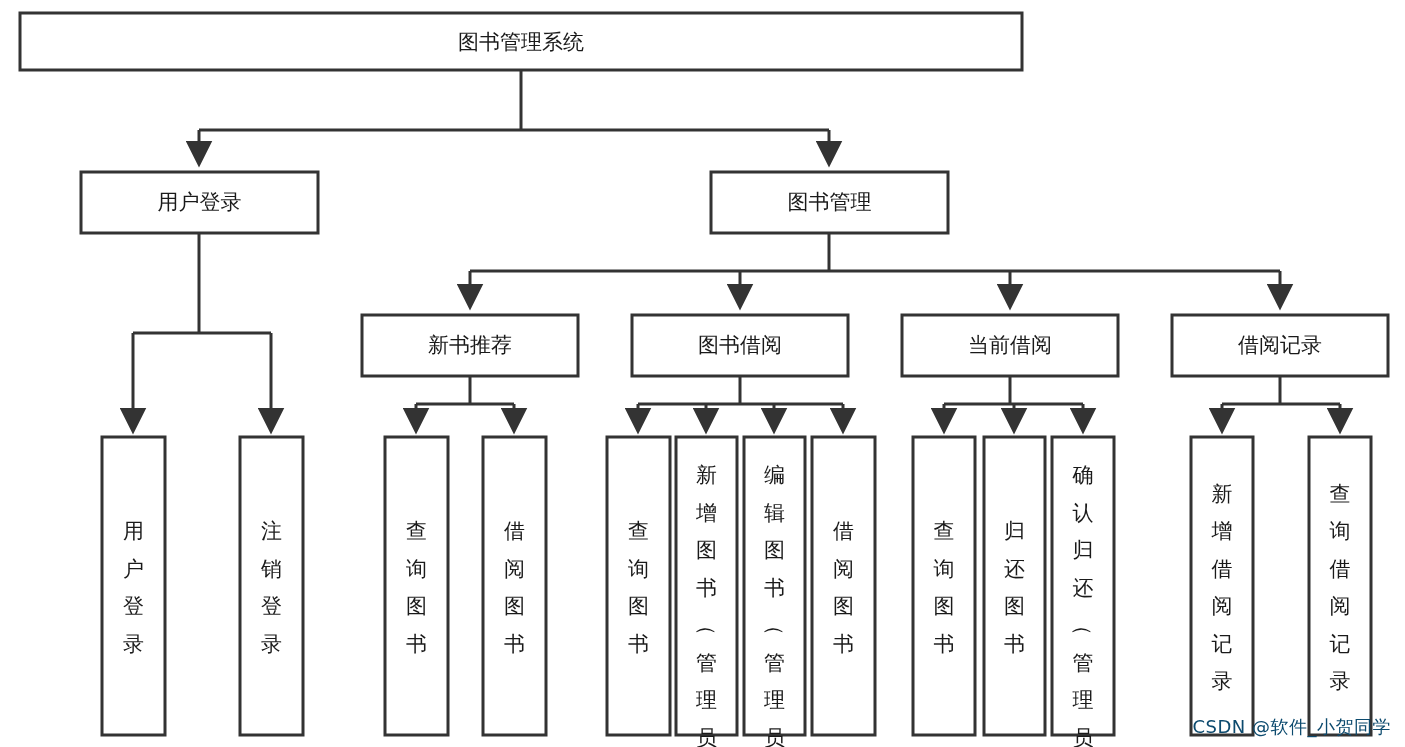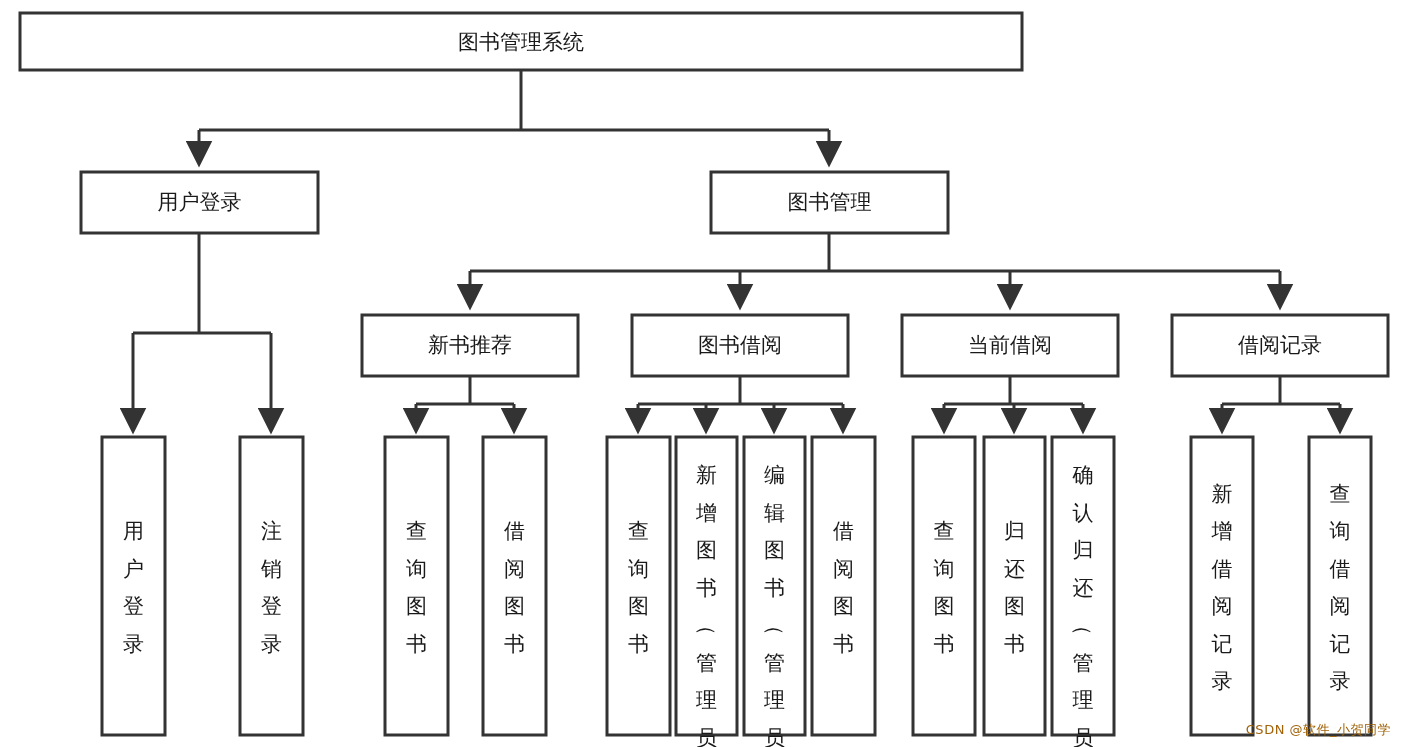--- a/index.html
+++ b/index.html
@@ -44,22 +44,22 @@
     fill: #1a1a1a;
     font-family: "DejaVu Sans", "Liberation Sans", sans-serif;
     font-size: 21px;
     text-anchor: middle;
   }
   .watermark {
     position: absolute;
     right: 14px;
     bottom: 8px;
     font-family: "DejaVu Sans", "Liberation Sans", sans-serif;
-    font-size: 13px;
-    color: #a16207;
+    font-size: 18px;
+    color: #0c4a6e;
     letter-spacing: 0.5px;
     white-space: nowrap;
     pointer-events: none;
   }
 </style>
 </head>
 <body>
 
 <svg id="diagram" viewBox="0 0 1405 747" xmlns="http://www.w3.org/2000/svg">
 

